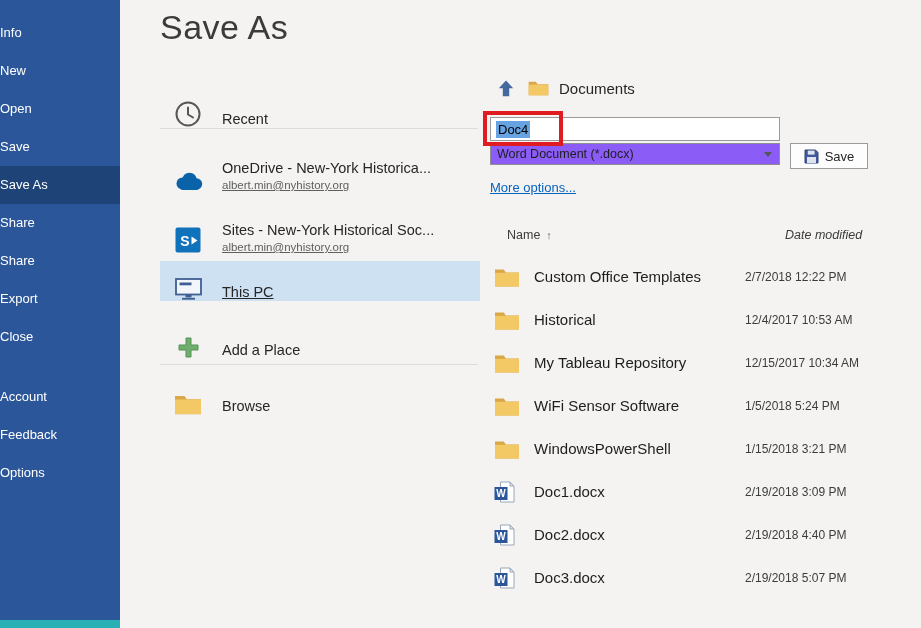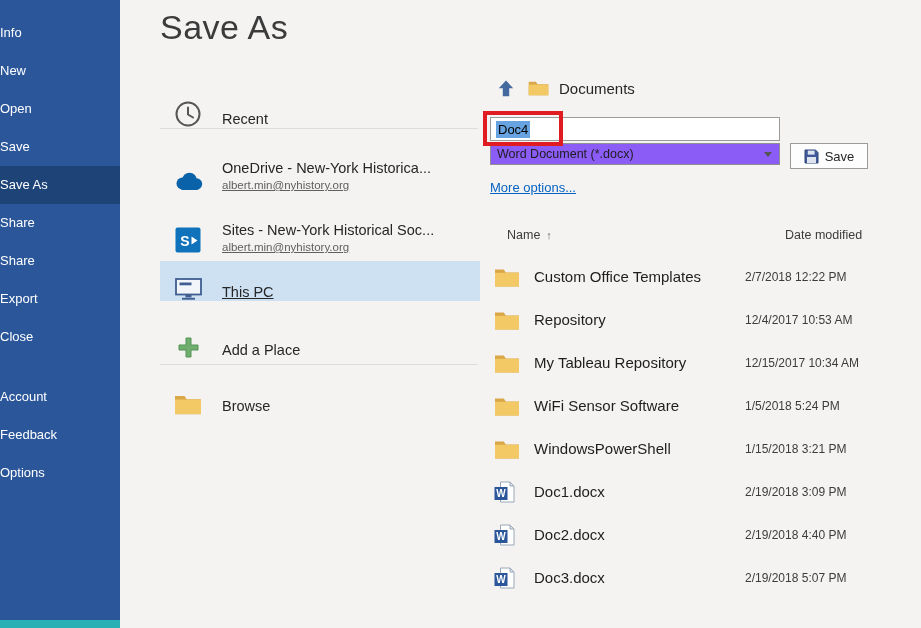--- a/index.html
+++ b/index.html
@@ -88,21 +88,21 @@
     margin-top:10px; font-size:13px; color:#0563c1;
     text-decoration:underline; cursor:pointer; display:inline-block;
   }
 
   .table-header {
     margin-top:32px; display:flex; align-items:center;
     padding-left:17px; font-size:12.5px; color:#3b3b3b;gap:40px;
   }
   .name-header { width:238px; display:flex; align-items:center; gap:6px; cursor:pointer; }
   .sort-arrow { font-size:11px; color:#666; }
-  .date-header { cursor:pointer; }
+  .date-header { cursor:pointer;font-style:italic; }
 
   .file-rows { margin-top:13px; }
   .file-row {
     height:43px; display:flex; align-items:center; padding-left:4px; cursor:pointer;
   }
   .file-icon-box { width:40px; flex:0 0 40px; display:flex; align-items:center; }
   .file-name { width:211px; font-size:15px; color:#1e1e1e; white-space:nowrap; overflow:hidden; }
   .file-date { font-size:12px; color:#3c3c3c; white-space:nowrap; }
 
   svg { display:block; }
@@ -281,21 +281,21 @@
       <span class="file-date">2/7/2018 12:22 PM</span>
     </div>
 
     <div class="file-row">
       <span class="file-icon-box">
         <svg width="26" height="20" viewBox="0 0 26 20">
             <path d="M1 2.5h8.8l2 3H25v14H1z" fill="#d9a748"></path>
             <path d="M1 5.8h24V19.5H1z" fill="#f2c965"></path>
           </svg>
       </span>
-      <span class="file-name">Repository</span>
+      <span class="file-name">Historical</span>
       <span class="file-date">12/4/2017 10:53 AM</span>
     </div>
 
     <div class="file-row">
       <span class="file-icon-box">
         <svg width="26" height="20" viewBox="0 0 26 20">
             <path d="M1 2.5h8.8l2 3H25v14H1z" fill="#d9a748"></path>
             <path d="M1 5.8h24V19.5H1z" fill="#f2c965"></path>
           </svg>
       </span>

